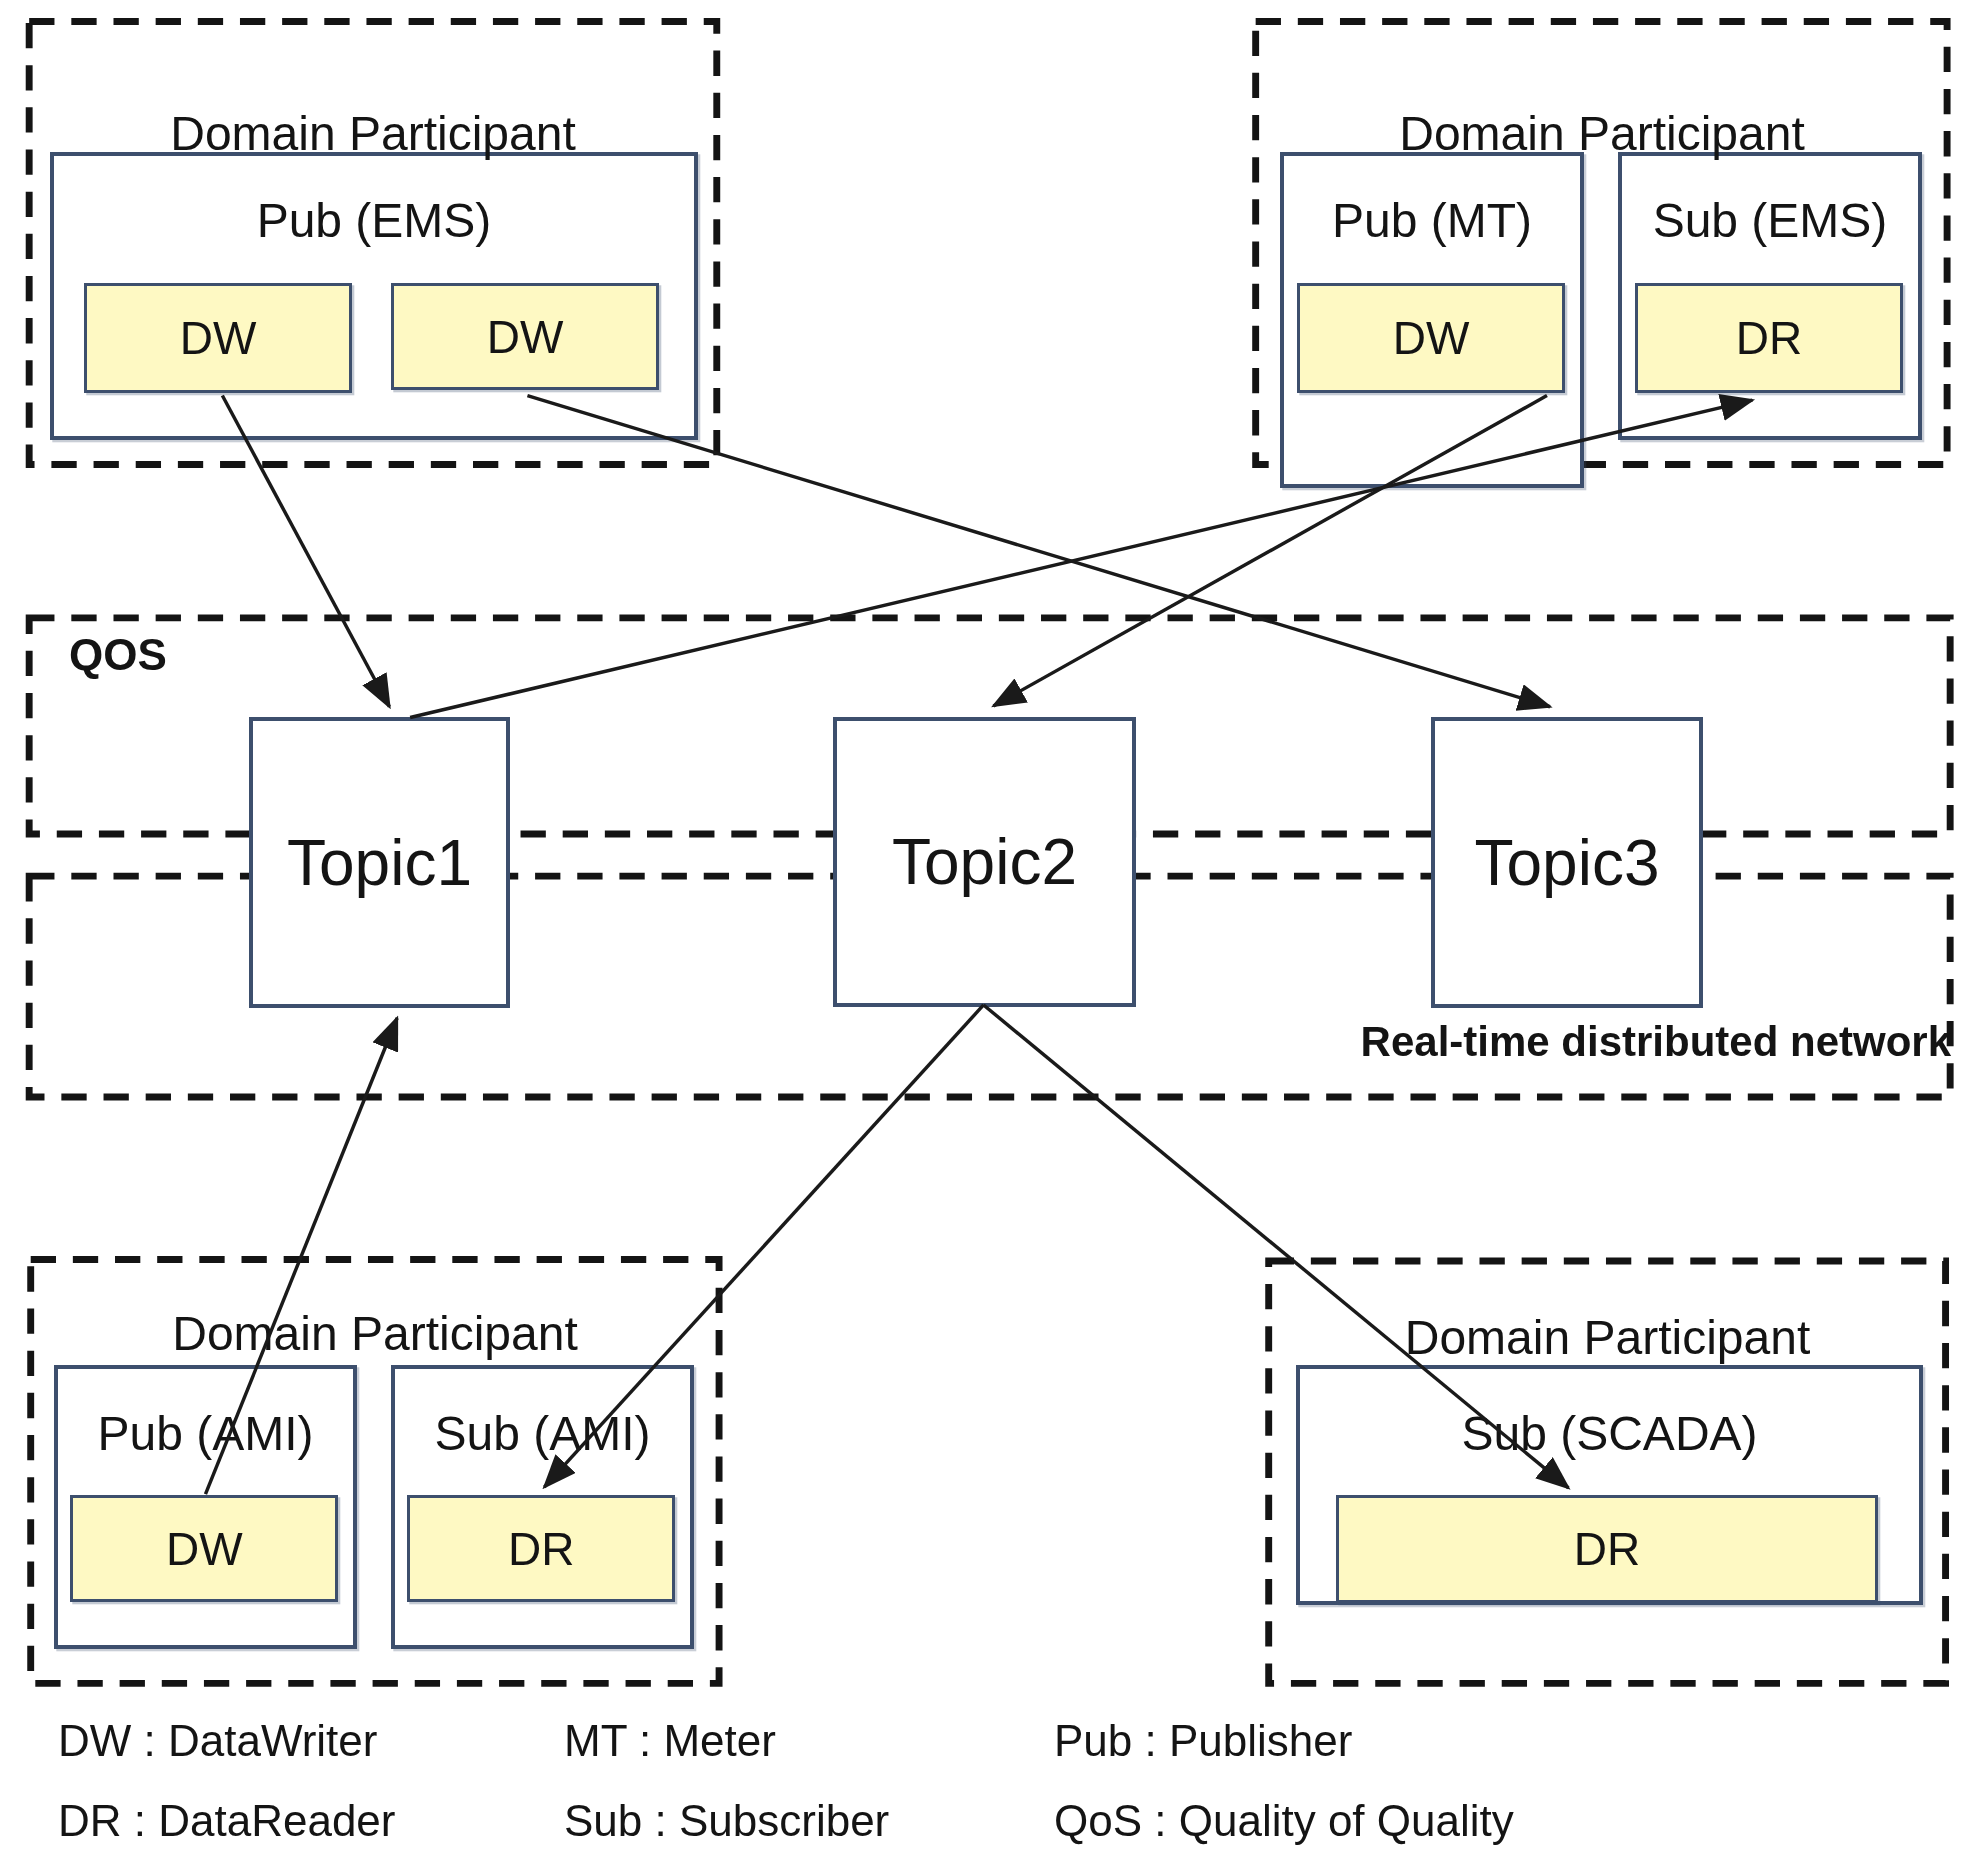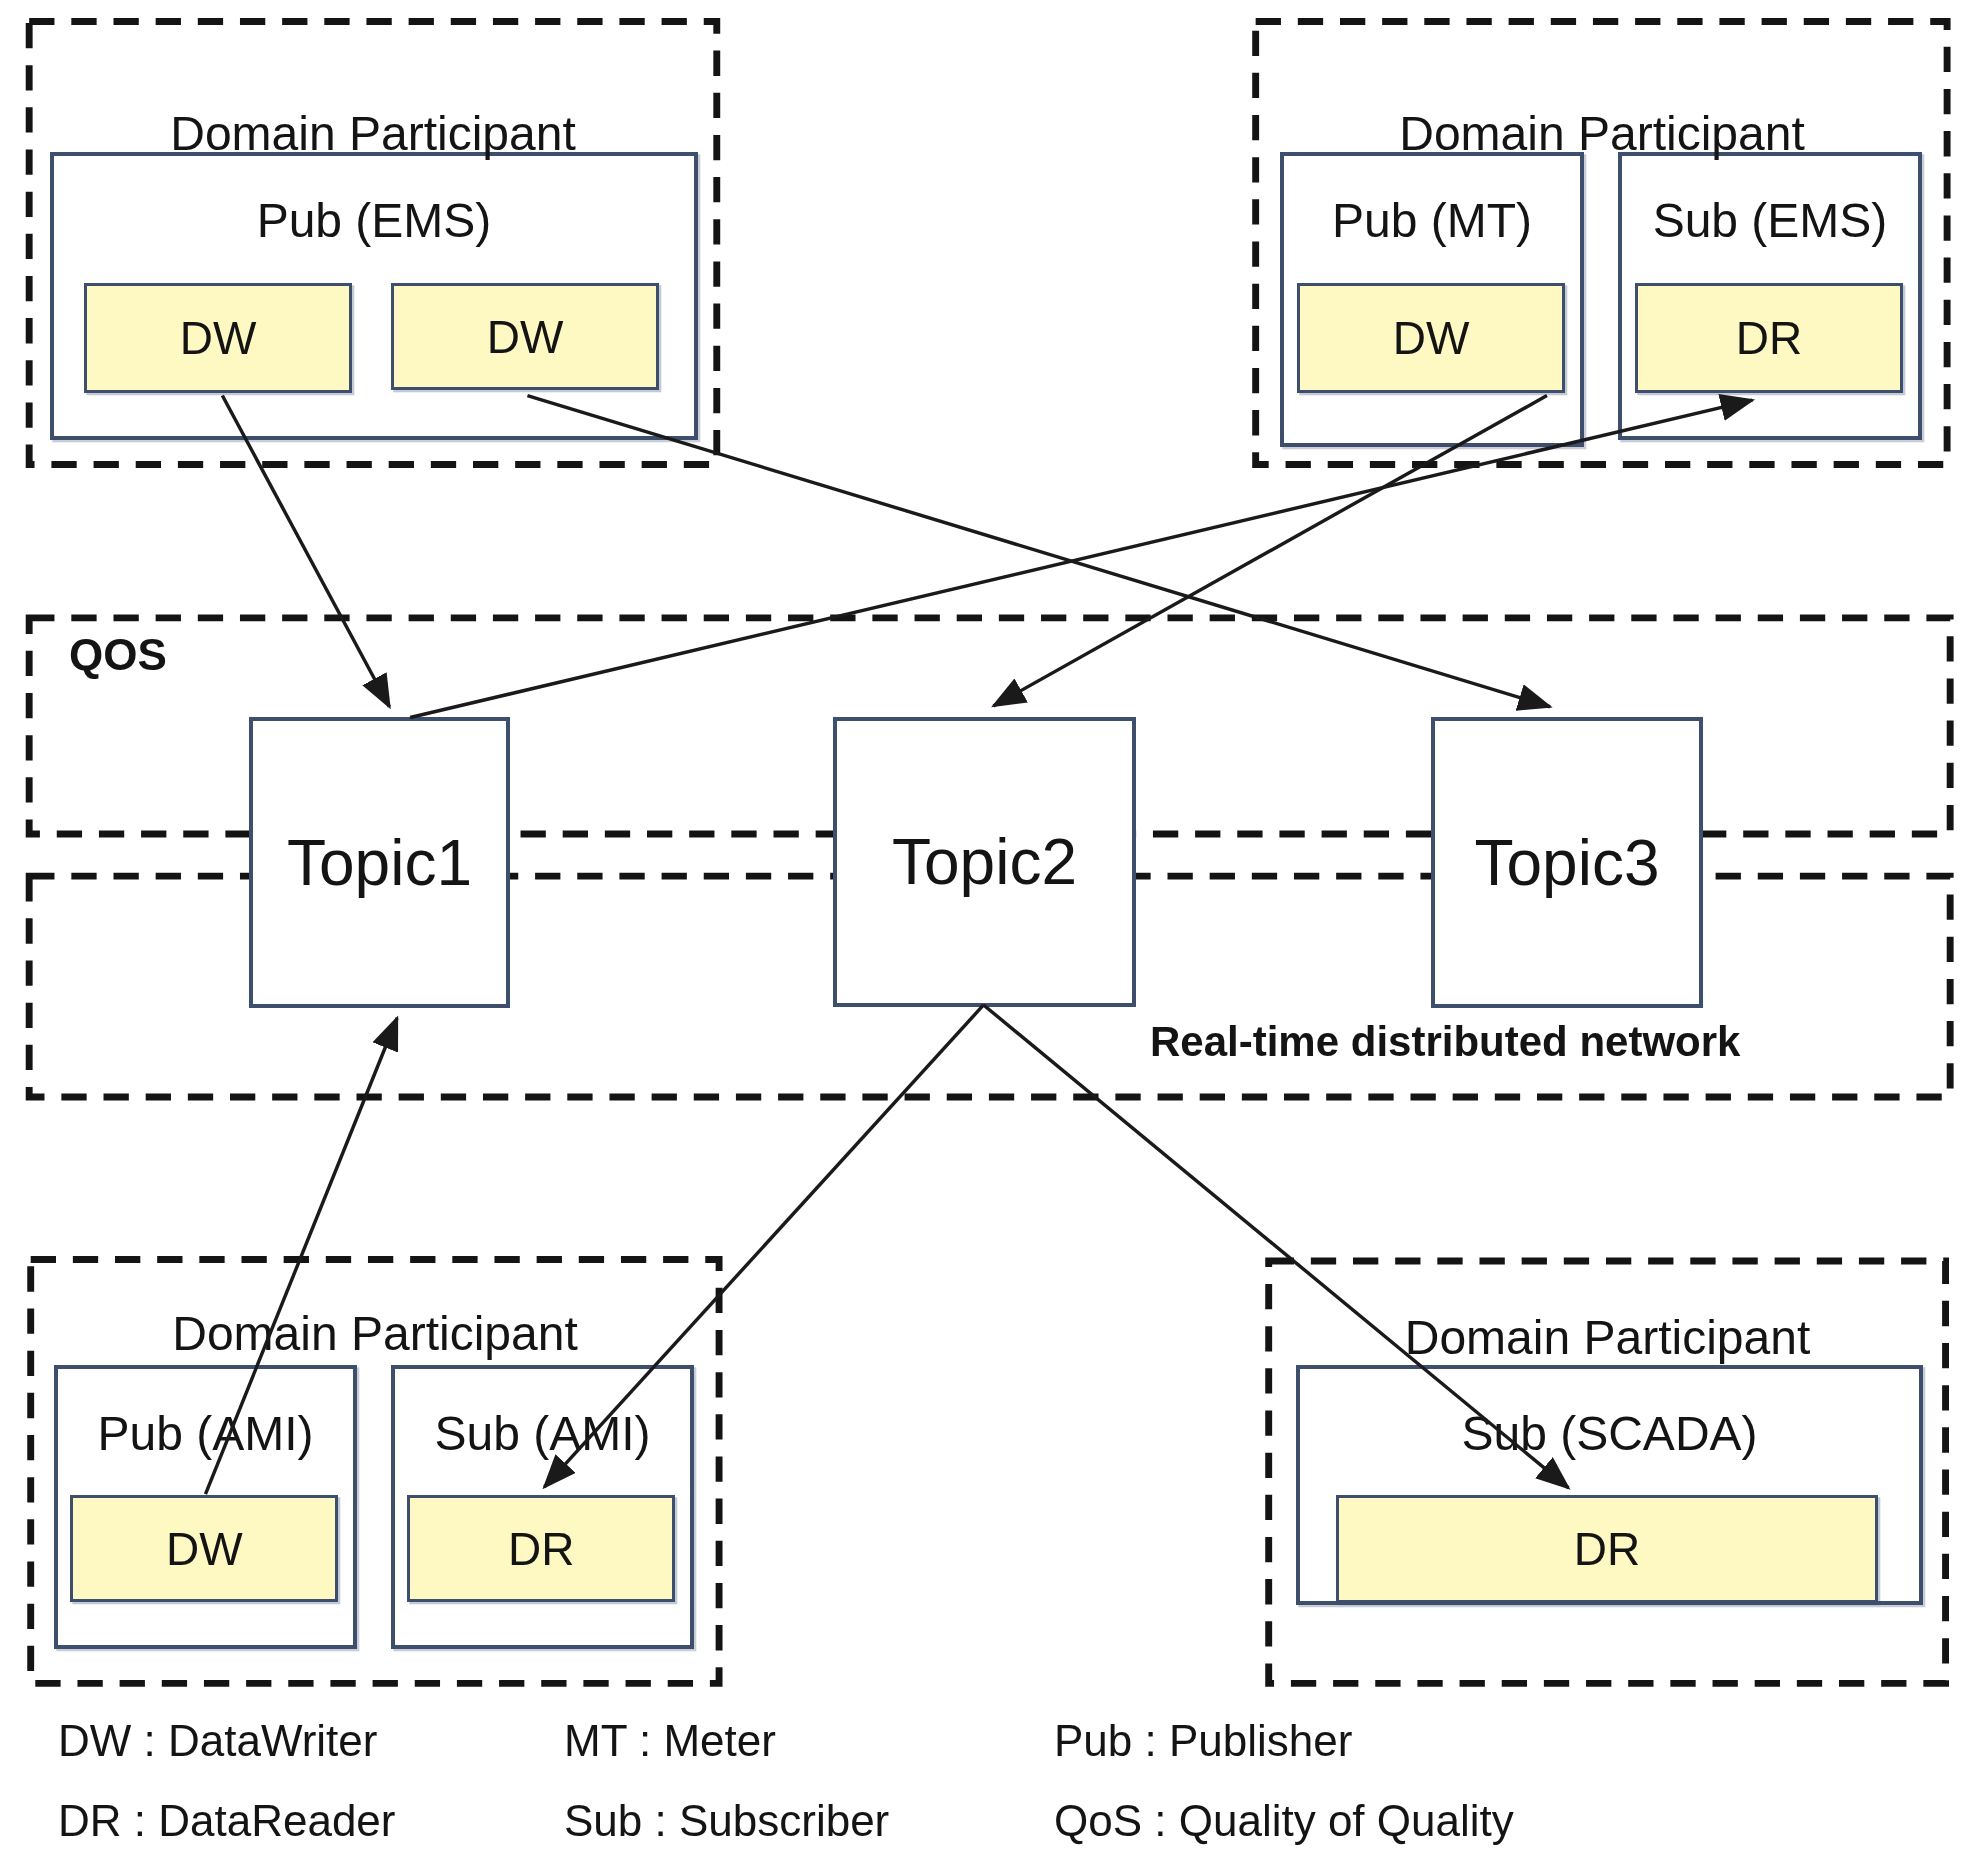--- a/index.html
+++ b/index.html
@@ -30,31 +30,31 @@
       <rect x="38" y="28" width="897" height="578"></rect>
       <rect x="1638" y="28" width="902" height="578"></rect>
       <rect x="38" y="806" width="2506" height="282"></rect>
       <rect x="38" y="1143" width="2506" height="288"></rect>
       <rect x="40" y="1643" width="898" height="553"></rect>
       <rect x="1655" y="1645" width="883" height="551"></rect>
     </g>
   </svg>
 
   <div class="lbl-bold" style="left:69px;top:630px;font-size:44px;">QOS</div>
-  <div class="lbl-bold" style="left:1150px;top:1018px;width:801px;font-size:42px;">Real-time distributed network</div>
+  <div class="lbl-bold" style="left:1150px;top:1018px;width:801px;text-align:right;font-size:42px;">Real-time distributed network</div>
 
   <div class="dp-title" style="left:29px;top:106px;width:688px;">Domain Participant</div>
   <div class="boxwrap box" style="left:50px;top:152px;width:648px;height:288px;">
     <div class="grp-label">Pub (EMS)</div>
     <div class="inner" style="left:30px;top:127px;width:268px;height:110px;">DW</div>
     <div class="inner" style="left:337px;top:127px;width:268px;height:107px;">DW</div>
   </div>
 
   <div class="dp-title" style="left:1256px;top:106px;width:692px;">Domain Participant</div>
-  <div class="boxwrap box" style="left:1280px;top:152px;width:304px;height:295px;">
+  <div class="boxwrap box" style="left:1280px;top:152px;width:304px;height:336px;">
     <div class="grp-label">Pub (MT)</div>
     <div class="inner" style="left:13px;top:127px;width:268px;height:110px;">DW</div>
   </div>
   <div class="boxwrap box" style="left:1618px;top:152px;width:304px;height:288px;">
     <div class="grp-label">Sub (EMS)</div>
     <div class="inner" style="left:13px;top:127px;width:268px;height:110px;">DR</div>
   </div>
 
   <div class="topic" style="left:249px;top:717px;width:261px;height:291px;">Topic1</div>
   <div class="topic" style="left:833px;top:717px;width:303px;height:290px;">Topic2</div>

